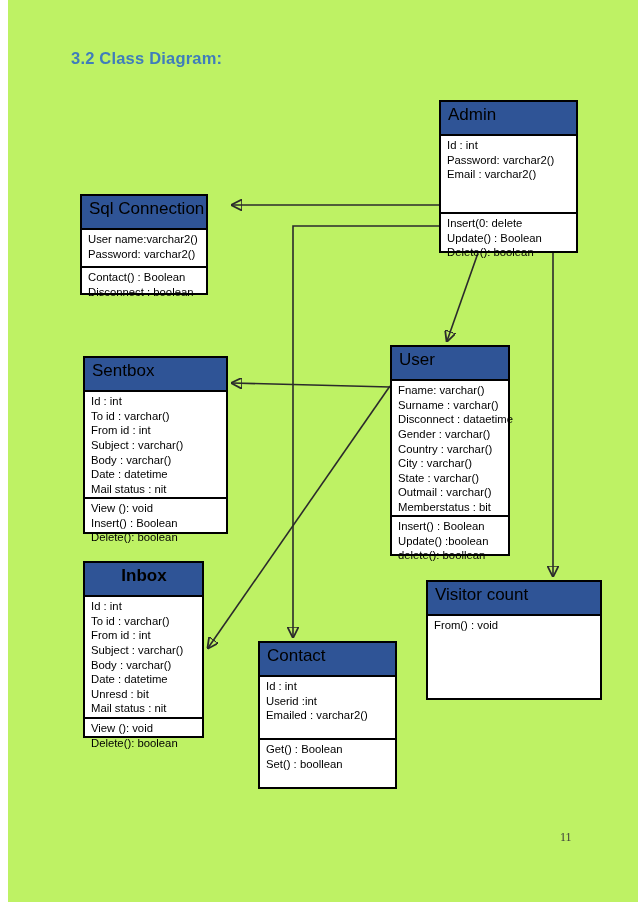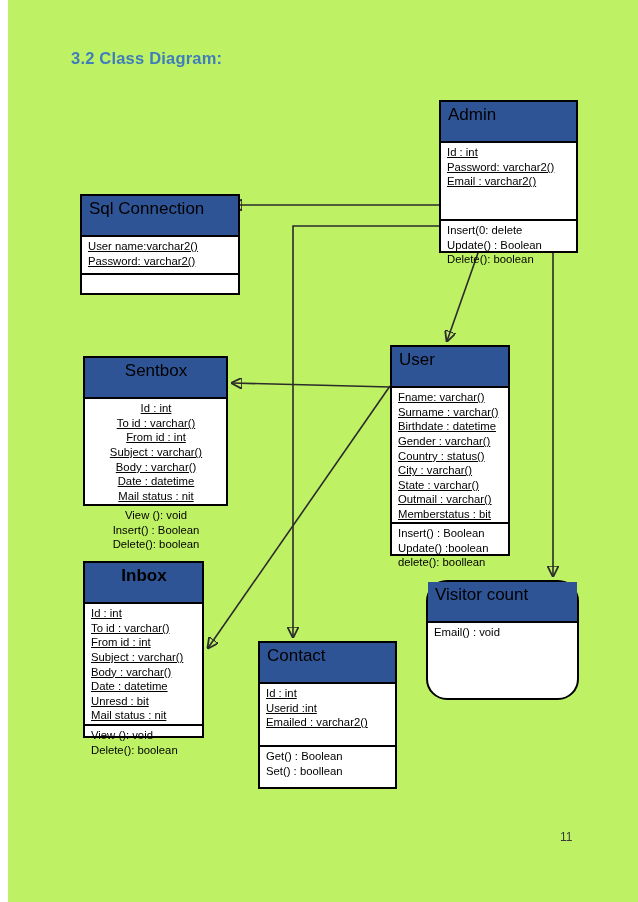--- a/index.html
+++ b/index.html
@@ -30,45 +30,45 @@
     color: #3f7dbb;
     letter-spacing: 0.2px;
     white-space: nowrap;
   }
   #page-number {
     position: absolute;
     left: 552px;
     top: 830px;
     font-size: 12px;
     color: #3a3a3a;
+    font-family: Liberation Serif, serif;
   }
   
   .uml-class {
     position: absolute;
     box-sizing: border-box;
     border: 2px solid #000000;
     background: #ffffff;
   }
   .uml-title {
     background: #2f5496;
     color: #000000;
     font-size: 17px;
     line-height: 1.25;
-    padding: 2px 6px 16px 7px;
+    padding: 2px 6px 9px 7px;
     border-bottom: 2px solid #000000;
     white-space: nowrap;
     overflow: hidden;
   }
   .uml-section {
     padding: 2px 5px 3px 6px;
     box-sizing: border-box;
   }
   .uml-attrs {
     border-bottom: 2px solid #000000;
-    text-decoration: underline;
   }
   .uml-row {
     font-size: 11.3px;
     line-height: 14.6px;
     color: #000000;
     white-space: nowrap;
   }
   
   #connectors {
     position: absolute;
@@ -121,29 +121,33 @@
       <div class="uml-row">Password: varchar2()</div>
       <div class="uml-row">Email : varchar2()</div>
     </div>
     <div class="uml-section">
       <div class="uml-row">Insert(0: delete</div>
       <div class="uml-row">Update() : Boolean</div>
       <div class="uml-row">Delete(): boolean</div>
     </div>
   </div>
 
-  <div class="uml-class" style="left:72px; top:194px; width:160px; height:101px;">
+  <div class="uml-class" style="left:72px; top:194px; width:128px; height:101px;">
     <div class="uml-title">Sql Connection</div>
     <div class="uml-section uml-attrs" style="height:38px;">
       <div class="uml-row">User name:varchar2()</div>
       <div class="uml-row">Password: varchar2()</div>
     </div>
-  </div>
-
-  <div class="uml-class" style="left:75px; top:356px; width:145px; height:150px;text-align:center;">
+    <div class="uml-section">
+      <div class="uml-row">Contact() : Boolean</div>
+      <div class="uml-row">Disconnect : boolean</div>
+    </div>
+  </div>
+
+  <div class="uml-class" style="left:75px; top:356px; width:145px; height:178px;">
     <div class="uml-title">Sentbox</div>
     <div class="uml-section uml-attrs" style="height:107px;">
       <div class="uml-row">Id : int</div>
       <div class="uml-row">To id : varchar()</div>
       <div class="uml-row">From id : int</div>
       <div class="uml-row">Subject : varchar()</div>
       <div class="uml-row">Body : varchar()</div>
       <div class="uml-row">Date : datetime</div>
       <div class="uml-row">Mail status : nit</div>
     </div>
@@ -170,23 +174,23 @@
       <div class="uml-row">View (): void</div>
       <div class="uml-row">Delete(): boolean</div>
     </div>
   </div>
 
   <div class="uml-class" style="left:382px; top:345px; width:120px; height:211px;">
     <div class="uml-title">User</div>
     <div class="uml-section uml-attrs" style="height:136px;">
       <div class="uml-row">Fname: varchar()</div>
       <div class="uml-row">Surname :  varchar()</div>
-      <div class="uml-row">Birthdate : datetime</div>
+      <div class="uml-row">Disconnect : dataetime</div>
       <div class="uml-row">Gender :  varchar()</div>
-      <div class="uml-row">Country :  status()</div>
+      <div class="uml-row">Country :  varchar()</div>
       <div class="uml-row">City :  varchar()</div>
       <div class="uml-row">State :  varchar()</div>
       <div class="uml-row">Outmail :  varchar()</div>
       <div class="uml-row">Memberstatus : bit</div>
     </div>
     <div class="uml-section">
       <div class="uml-row">Insert() : Boolean</div>
       <div class="uml-row">Update() :boolean</div>
       <div class="uml-row">delete(): boollean</div>
     </div>
@@ -198,22 +202,22 @@
       <div class="uml-row">Id : int</div>
       <div class="uml-row">Userid :int</div>
       <div class="uml-row">Emailed : varchar2()</div>
     </div>
     <div class="uml-section">
       <div class="uml-row">Get() : Boolean</div>
       <div class="uml-row">Set() : boollean</div>
     </div>
   </div>
 
-  <div class="uml-class" style="left:418px; top:580px; width:153px; height:120px;border-radius:21px;">
+  <div class="uml-class" style="left:418px; top:580px; width:176px; height:120px;">
     <div class="uml-title">Visitor count</div>
     <div class="uml-section">
-      <div class="uml-row">Email() : void</div>
+      <div class="uml-row">From() : void</div>
     </div>
   </div>
 
   <div id="page-number">11</div>
 
 </div>
 
 </body></html>

